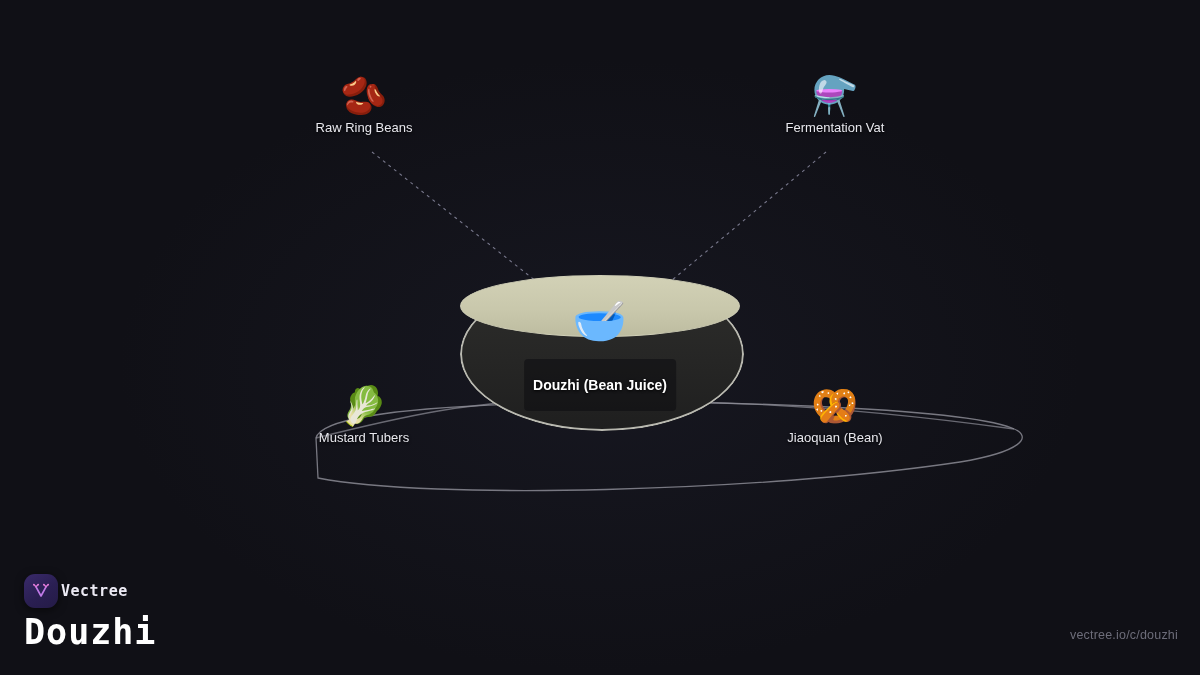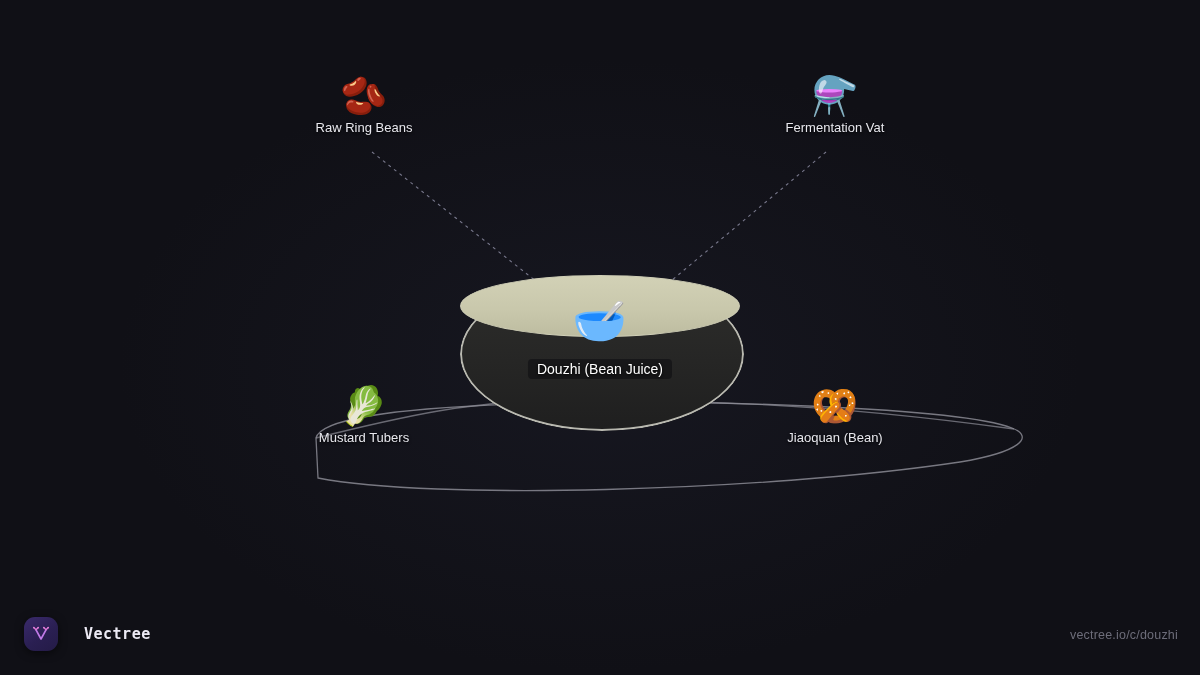--- a/index.html
+++ b/index.html
@@ -77,24 +77,24 @@
     line-height: 1;
     text-align: center;
   }
   .center-label {
     position: absolute;
     left: 50%;
     top: 82px;
     transform: translateX(-50%);
     white-space: nowrap;
     font-size: 14px;
-    font-weight: normal;
+    font-weight: bold;
     color: #ffffff;
     background: rgba(14,14,18,0.62);
-    padding: 2px 9px;
+    padding: 18px 9px;
     border-radius: 4px;
     text-shadow: 0 1px 3px rgba(0,0,0,0.95);
   }
 
   
   .sat {
     position: absolute;
     transform: translateX(-50%);
     text-align: center;
     width: 200px;
@@ -115,21 +115,21 @@
 
   
   .footer-brand {
     position: absolute;
     left: 24px;
     bottom: 24px;
   }
   .brand-row {
     display: flex;
     align-items: center;
-    gap: 26px;
+    gap: 3px;
   }
   .brand-logo {
     width: 34px;
     height: 34px;
     border-radius: 11px;
     background: linear-gradient(145deg, #3a2a6b 0%, #2a1f52 55%, #241b47 100%);
     display: flex;
     align-items: center;
     justify-content: center;
     box-shadow: 0 2px 8px rgba(0,0,0,0.55);
@@ -216,17 +216,18 @@
           <path d="M6 7 L3.6 4.6 M6 7 L8.4 4.6" stroke="#e07ad8" stroke-width="1.6" stroke-linecap="round"></path>
           <path d="M18 7 L15.6 4.6 M18 7 L20.4 4.6" stroke="#e07ad8" stroke-width="1.6" stroke-linecap="round"></path>
           <circle cx="3.4" cy="4.3" r="1.1" fill="#e07ad8"></circle>
           <circle cx="8.6" cy="4.3" r="1.1" fill="#e07ad8"></circle>
           <circle cx="15.4" cy="4.3" r="1.1" fill="#e07ad8"></circle>
           <circle cx="20.6" cy="4.3" r="1.1" fill="#e07ad8"></circle>
         </svg>
       </div>
       <div class="brand-name">Vectree</div>
     </div>
+    <div class="page-title">Douzhi</div>
   </div>
 
   <div class="footer-url">vectree.io/c/douzhi</div>
 
 </div>
 
 </body></html>

